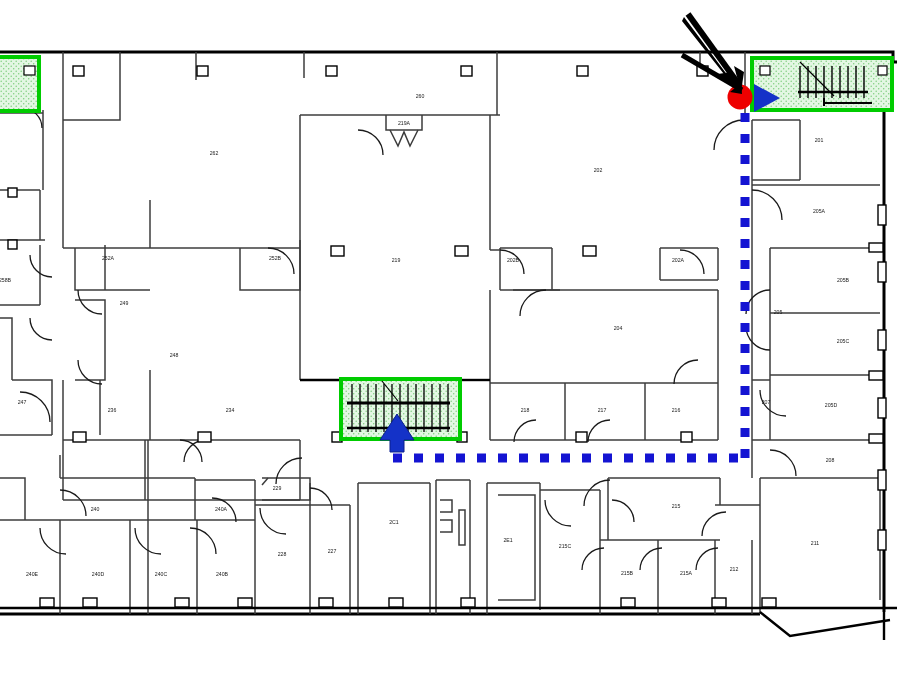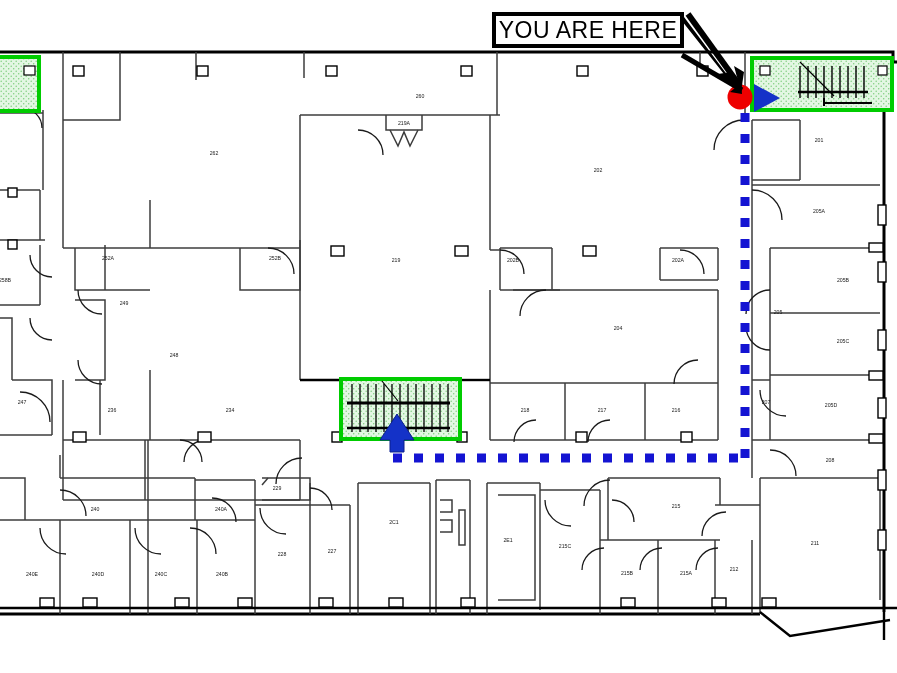--- a/index.html
+++ b/index.html
@@ -346,17 +346,14 @@
         <text class="roomlabel" x="766" y="404">207</text>
         <text class="roomlabel" x="778" y="314">205</text>
         <text class="roomlabel" x="819" y="213">205A</text>
         <text class="roomlabel" x="843" y="282">205B</text>
         <text class="roomlabel" x="843" y="343">205C</text>
         <text class="roomlabel" x="831" y="407">205D</text>
         <text class="roomlabel" x="819" y="142">201</text>
       </g>
   </svg>
 
-  <div id="youarehere">
-    <span>YOU ARE HERE</span>
-  </div>
 
 </div>
 
 </body></html>

